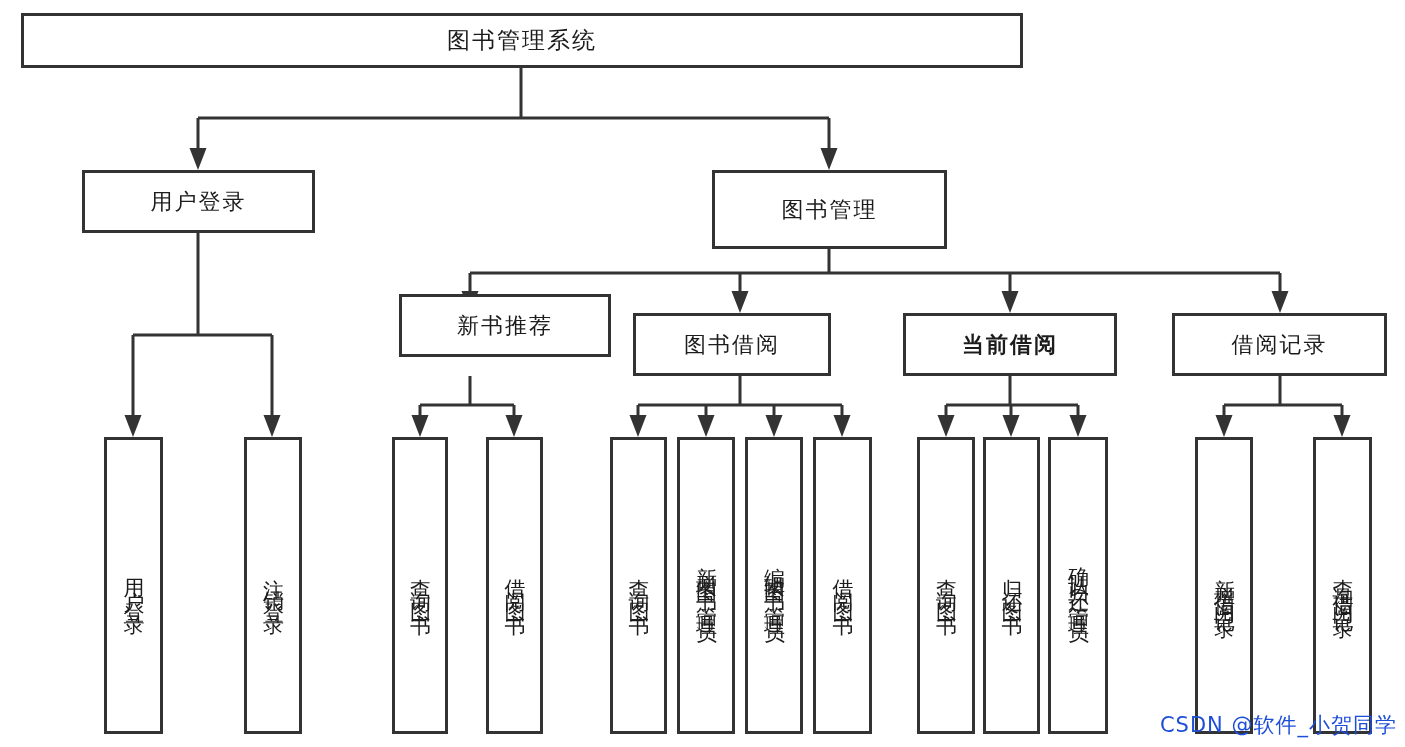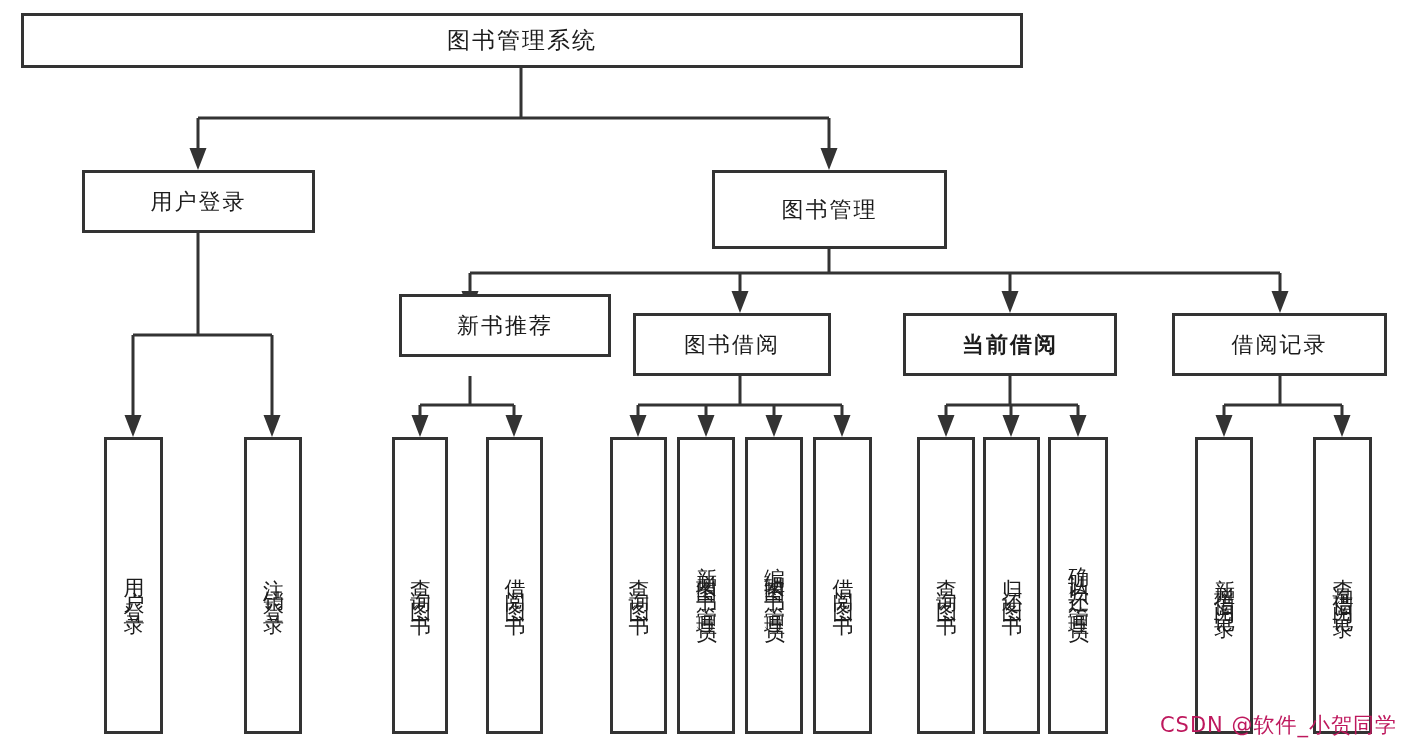--- a/index.html
+++ b/index.html
@@ -27,21 +27,21 @@
     font-size:21px;
     letter-spacing:12px;
     line-height:1;
     color:#1c1c1c;
   }
   .leaf.long .vtext{letter-spacing:8px;}
   .watermark{
     position:absolute;
     right:8px;bottom:8px;
     font-size:21px;
-    color:#be185d;
+    color:#1d4ed8;
     letter-spacing:1px;
     white-space:nowrap;
   }
 </style>
 </head>
 <body>
 
 <div class="canvas">
 
   <svg class="edges" viewBox="0 0 1405 747" xmlns="http://www.w3.org/2000/svg" aria-hidden="true">

